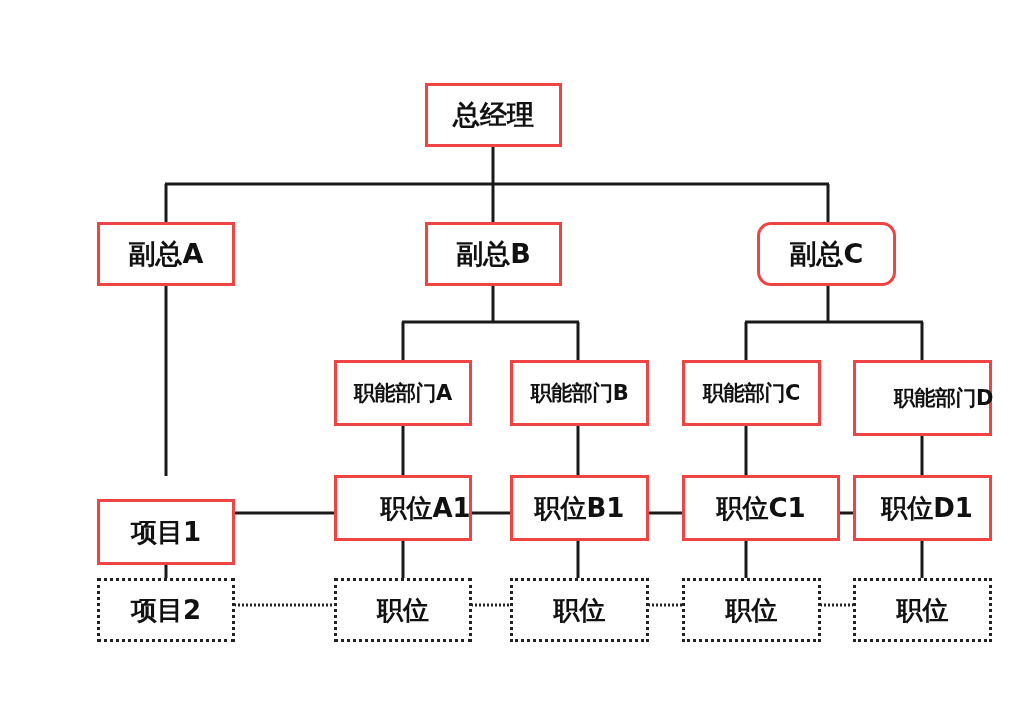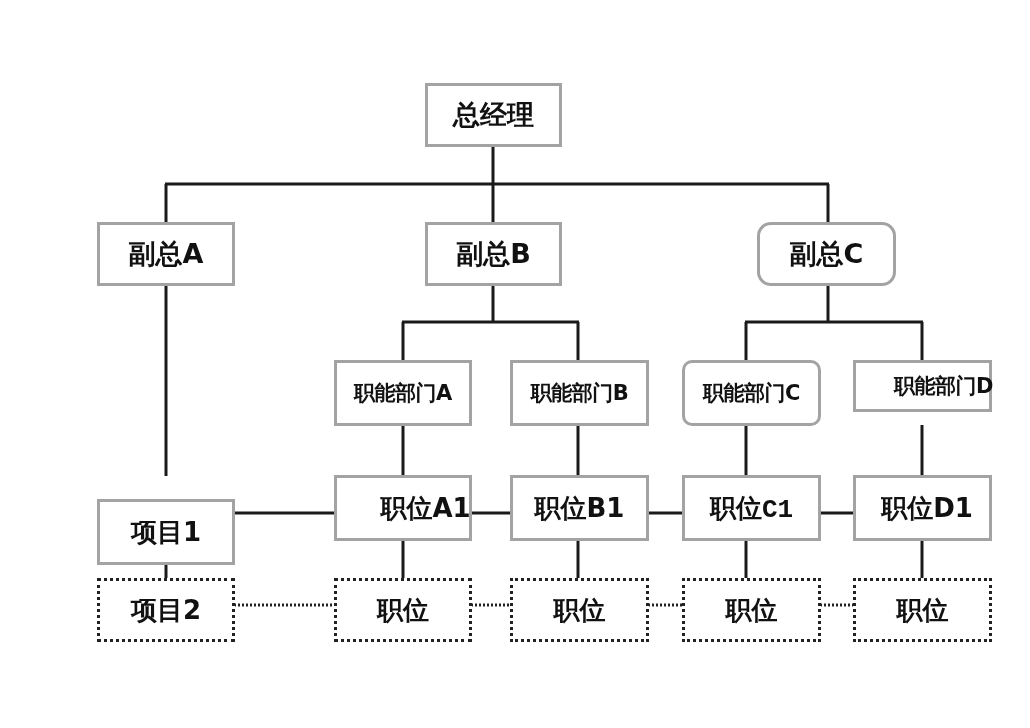--- a/index.html
+++ b/index.html
@@ -1,18 +1,18 @@
 <!DOCTYPE html>
 <html><head>
 <meta charset="utf-8">
 <style>
   html, body { margin: 0; padding: 0; background: #ffffff; }
   body { width: 1030px; height: 728px; position: relative; overflow: hidden; font-family: "DejaVu Sans", sans-serif; }
   #chart { position: absolute; left: 0; top: 0; width: 1030px; height: 728px; }
-  .node { position: absolute; box-sizing: border-box; background: #ffffff; border: 3px solid #a3a3a3; display: flex; align-items: center; justify-content: center; color: #111; font-weight: bold; white-space: nowrap; }
+  .node { position: absolute; box-sizing: border-box; background: #ffffff; border: 3px solid #ef4444; display: flex; align-items: center; justify-content: center; color: #111; font-weight: bold; white-space: nowrap; }
   .node.dotted { border: 3px dotted #222; }
   .node.big { font-size: 27px; }
   .node.mid { font-size: 21px; letter-spacing: -0.5px; }
   .node.pos { font-size: 26px; }
   svg.lines { position: absolute; left: 0; top: 0; }
 </style>
 </head>
 <body>
 
 <div id="chart">
@@ -73,37 +73,37 @@
   <div class="node big" style="left:757px;top:222px;width:139px;height:64px;border-radius:14px;">
       <span>副总C</span>
     </div>
 
   <div class="node mid" style="left:334px;top:360px;width:138px;height:66px;">
       <span>职能部门A</span>
     </div>
   <div class="node mid" style="left:510px;top:360px;width:139px;height:66px;">
       <span>职能部门B</span>
     </div>
-  <div class="node mid" style="left:682px;top:360px;width:139px;height:66px;border-radius:10px;">
+  <div class="node mid" style="left:682px;top:360px;width:139px;height:66px;">
       <span>职能部门C</span>
     </div>
-  <div class="node mid" style="left:853px;top:360px;width:139px;height:52px;padding-left:42px;">
+  <div class="node mid" style="left:853px;top:360px;width:139px;height:76px;padding-left:42px;">
       <span>职能部门D</span>
     </div>
 
   <div class="node pos" style="left:97px;top:475px;width:138px;height:66px;margin-top:24px;">
       <span>项目1</span>
     </div>
   <div class="node pos" style="left:334px;top:475px;width:138px;height:66px;padding-left:45px;">
       <span>职位A1</span>
     </div>
   <div class="node pos" style="left:510px;top:475px;width:139px;height:66px;">
       <span>职位B1</span>
     </div>
-  <div class="node pos" style="left:682px;top:475px;width:139px;height:66px;font-family:Liberation Mono, monospace;">
+  <div class="node pos" style="left:682px;top:475px;width:158px;height:66px;">
       <span>职位C1</span>
     </div>
   <div class="node pos" style="left:853px;top:475px;width:139px;height:66px;padding-left:9px;">
       <span>职位D1</span>
     </div>
 
   <div class="node pos dotted" style="left:97px;top:578px;width:138px;height:64px;">
       <span>项目2</span>
     </div>
   <div class="node pos dotted" style="left:334px;top:578px;width:138px;height:64px;">

